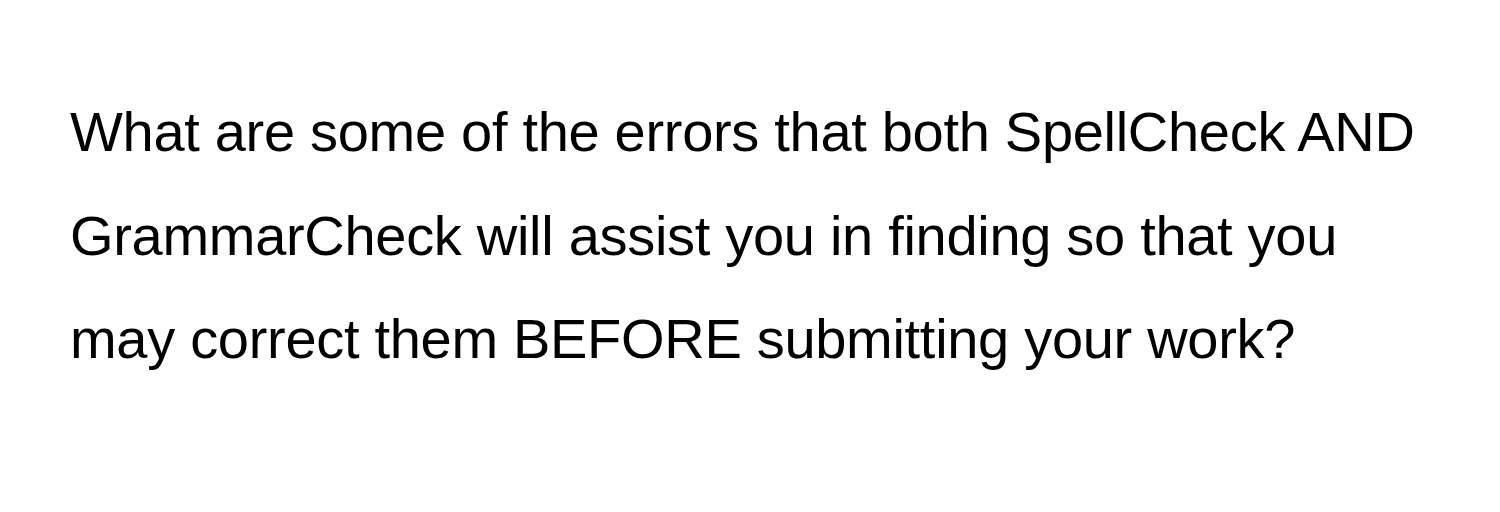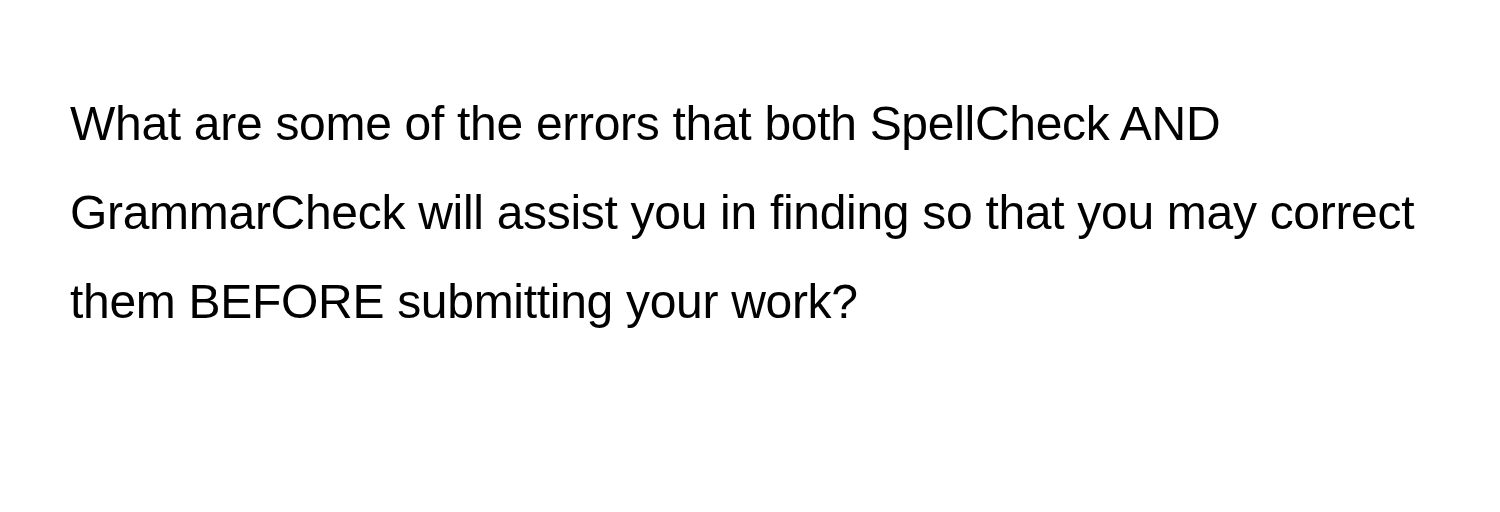--- a/index.html
+++ b/index.html
@@ -8,21 +8,21 @@
       box-sizing: border-box;
     }
     body {
       width: 1500px;
       height: 512px;
       background: #ffffff;
       font-family: -apple-system, BlinkMacSystemFont, "Segoe UI", Helvetica, Arial, sans-serif;
       padding: 80px 70px;
     }
     .question-text {
-      font-size: 48px;
+      font-size: 56px;
       line-height: 1.85;
       color: #000000;
       font-weight: 400;
       letter-spacing: -0.3px;
     }
   </style>
 </head>
 <body>
 
 <div class="question-text">What are some of the errors that both SpellCheck AND GrammarCheck will assist you in finding so that you may correct them BEFORE submitting your work?</div>

